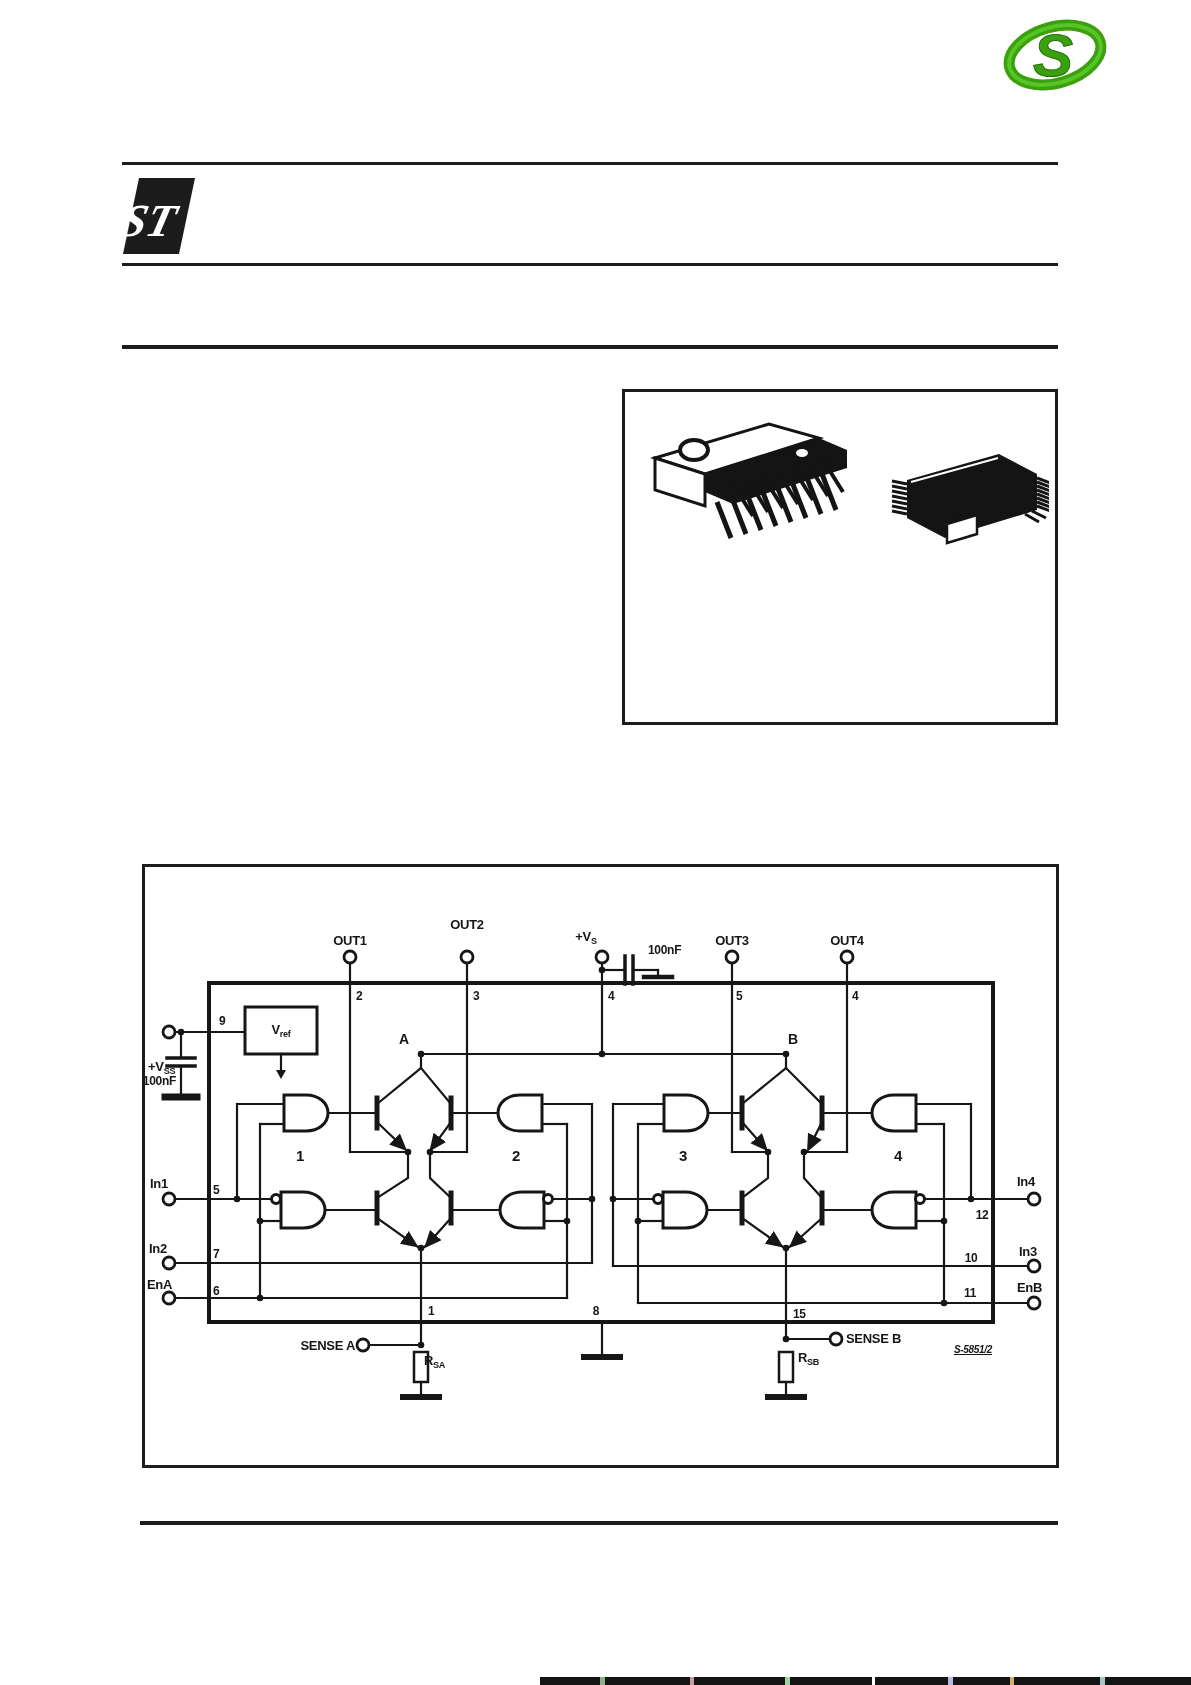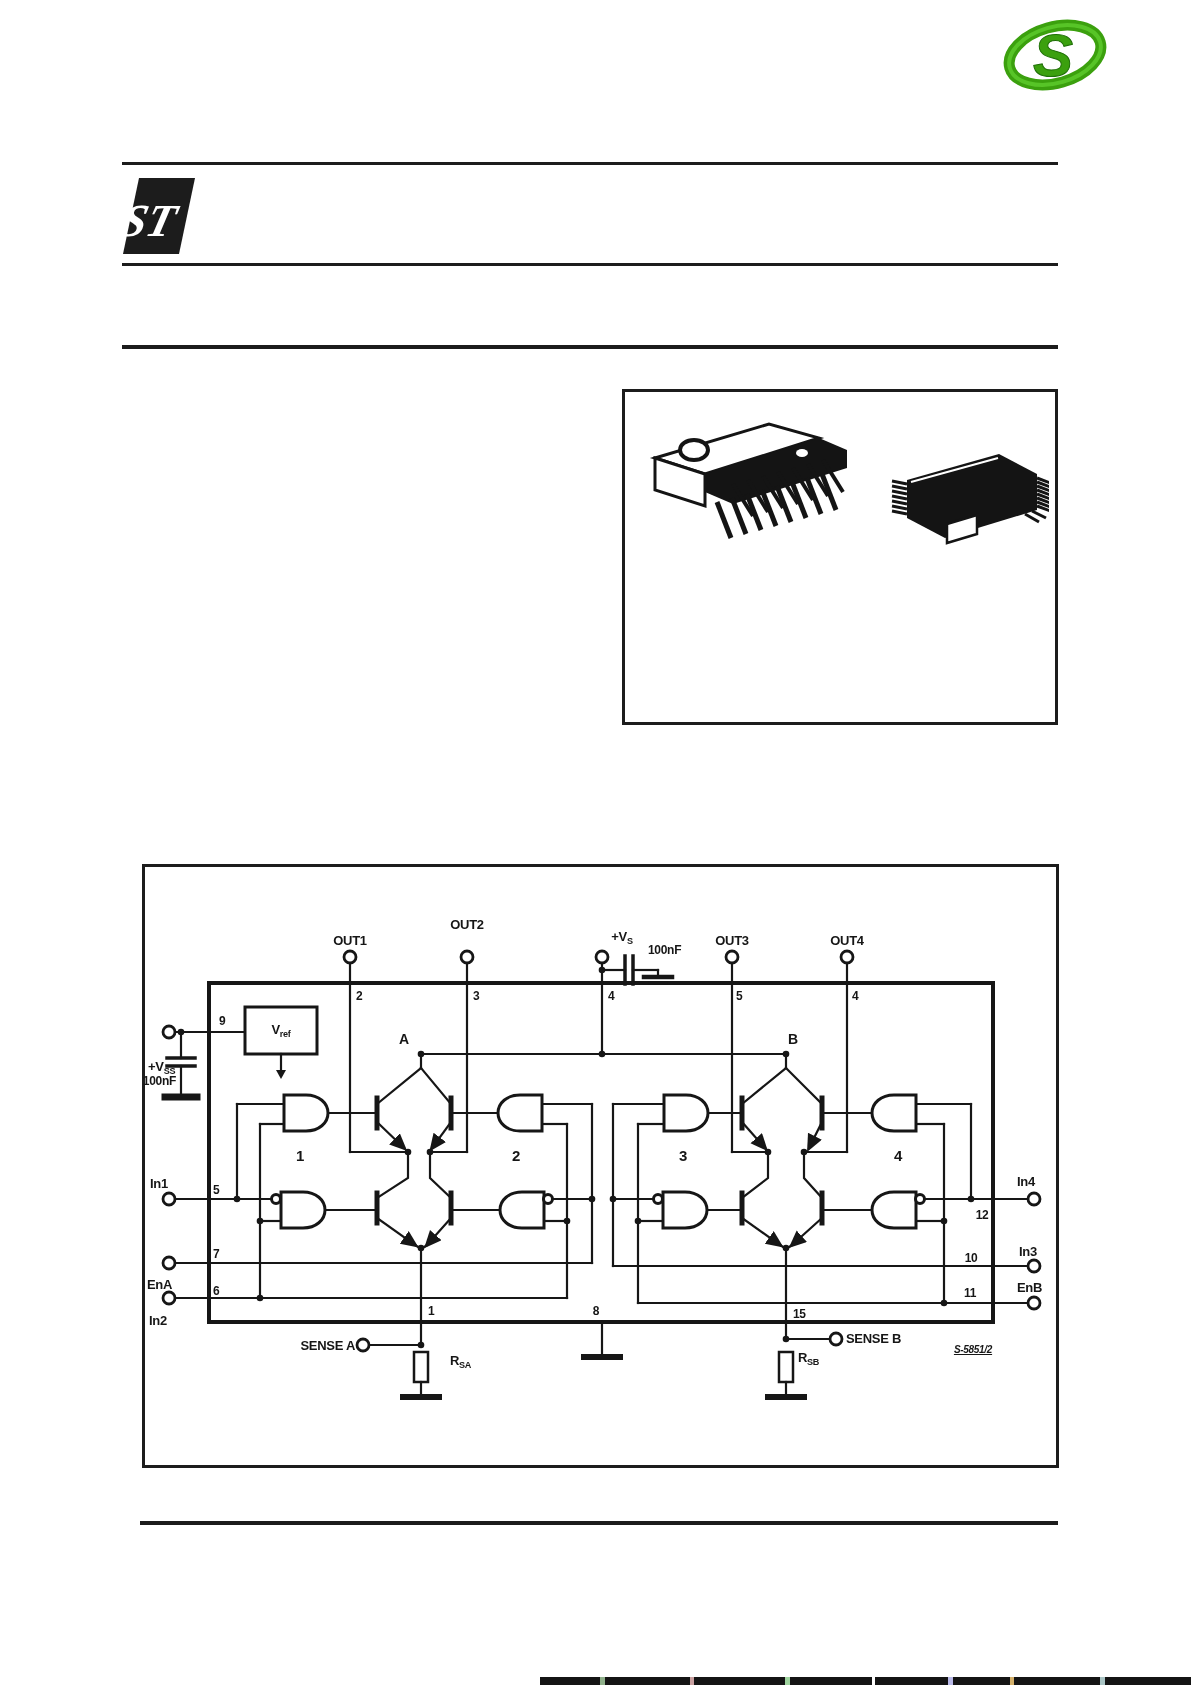--- a/index.html
+++ b/index.html
@@ -292,40 +292,40 @@
           <circle cx="421" cy="1345" r="3.3"></circle>
         <circle cx="786" cy="1339" r="3.3"></circle>
       </g>
     </g>
   </svg>
 
   <div class="lbl s13" style="left:350px;top:940px">OUT1</div>
   <div class="lbl s13" style="left:467px;top:924px">OUT2</div>
   <div class="lbl s13" style="left:732px;top:940px">OUT3</div>
   <div class="lbl s13" style="left:847px;top:940px">OUT4</div>
-  <div class="lbl s13" style="left:622px;top:938px"><span>+V</span><span class="sub">S</span></div>
+  <div class="lbl s13" style="left:586px;top:938px"><span>+V</span><span class="sub">S</span></div>
   <div class="lbl s12 la" style="left:648px;top:950px">100nF</div>
 
   <div class="lbl s12 la" style="left:356px;top:996px">2</div>
   <div class="lbl s12 la" style="left:473px;top:996px">3</div>
   <div class="lbl s12 la" style="left:608px;top:996px">4</div>
   <div class="lbl s12 la" style="left:736px;top:996px">5</div>
   <div class="lbl s12 la" style="left:852px;top:996px">4</div>
 
   <div class="lbl s13 la" style="left:148px;top:1068px"><span>+V</span><span class="sub">SS</span></div>
   <div class="lbl s12 la" style="left:219px;top:1021px">9</div>
   <div class="lbl s13" style="left:281px;top:1031px"><span>V</span><span class="sub">ref</span></div>
   <div class="lbl s12 ra" style="left:176px;top:1081px">100nF</div>
 
   <div class="lbl s14" style="left:404px;top:1039px">A</div>
   <div class="lbl s14" style="left:793px;top:1039px">B</div>
 
   <div class="lbl s13 la" style="left:150px;top:1183px">In1</div>
   <div class="lbl s12 la" style="left:213px;top:1190px">5</div>
-  <div class="lbl s13 la" style="left:149px;top:1320px">In2</div>
+  <div class="lbl s13 la" style="left:149px;top:1248px">In2</div>
   <div class="lbl s12 la" style="left:213px;top:1254px">7</div>
   <div class="lbl s13 la" style="left:147px;top:1284px">EnA</div>
   <div class="lbl s12 la" style="left:213px;top:1291px">6</div>
 
   <div class="lbl s13 la" style="left:1017px;top:1181px">In4</div>
   <div class="lbl s12" style="left:982px;top:1215px">12</div>
   <div class="lbl s13 la" style="left:1019px;top:1251px">In3</div>
   <div class="lbl s12" style="left:971px;top:1258px">10</div>
   <div class="lbl s13 la" style="left:1017px;top:1287px">EnB</div>
   <div class="lbl s12" style="left:970px;top:1293px">11</div>
@@ -334,21 +334,21 @@
   <div class="lbl s15" style="left:516px;top:1155px">2</div>
   <div class="lbl s15" style="left:683px;top:1155px">3</div>
   <div class="lbl s15" style="left:898px;top:1155px">4</div>
 
   <div class="lbl s12 la" style="left:428px;top:1311px">1</div>
   <div class="lbl s12" style="left:596px;top:1311px">8</div>
   <div class="lbl s12 la" style="left:793px;top:1314px">15</div>
 
   <div class="lbl s13 ra" style="left:355px;top:1345px">SENSE A</div>
   <div class="lbl s13 la" style="left:846px;top:1338px">SENSE B</div>
-  <div class="lbl s13 la" style="left:450px;top:1362px"><span>R</span><span class="sub">SA</span></div>
+  <div class="lbl s13 la" style="left:424px;top:1362px"><span>R</span><span class="sub">SA</span></div>
   <div class="lbl s13 la" style="left:798px;top:1359px"><span>R</span><span class="sub">SB</span></div>
   <div class="lbl s10" style="left:973px;top:1350px">S-5851/2</div>
 
   <div class="rule" style="left:140px;top:1521px;width:918px;height:4px;"></div>
 
   <div class="strip">
     <div class="speck" style="left:60px;width:5px;background:#8fb08a;"></div>
     <div class="speck" style="left:150px;width:4px;background:#c9a0a0;"></div>
     <div class="speck" style="left:245px;width:5px;background:#9fd49f;"></div>
     <div class="speck" style="left:332px;width:3px;background:#ffffff;"></div>

